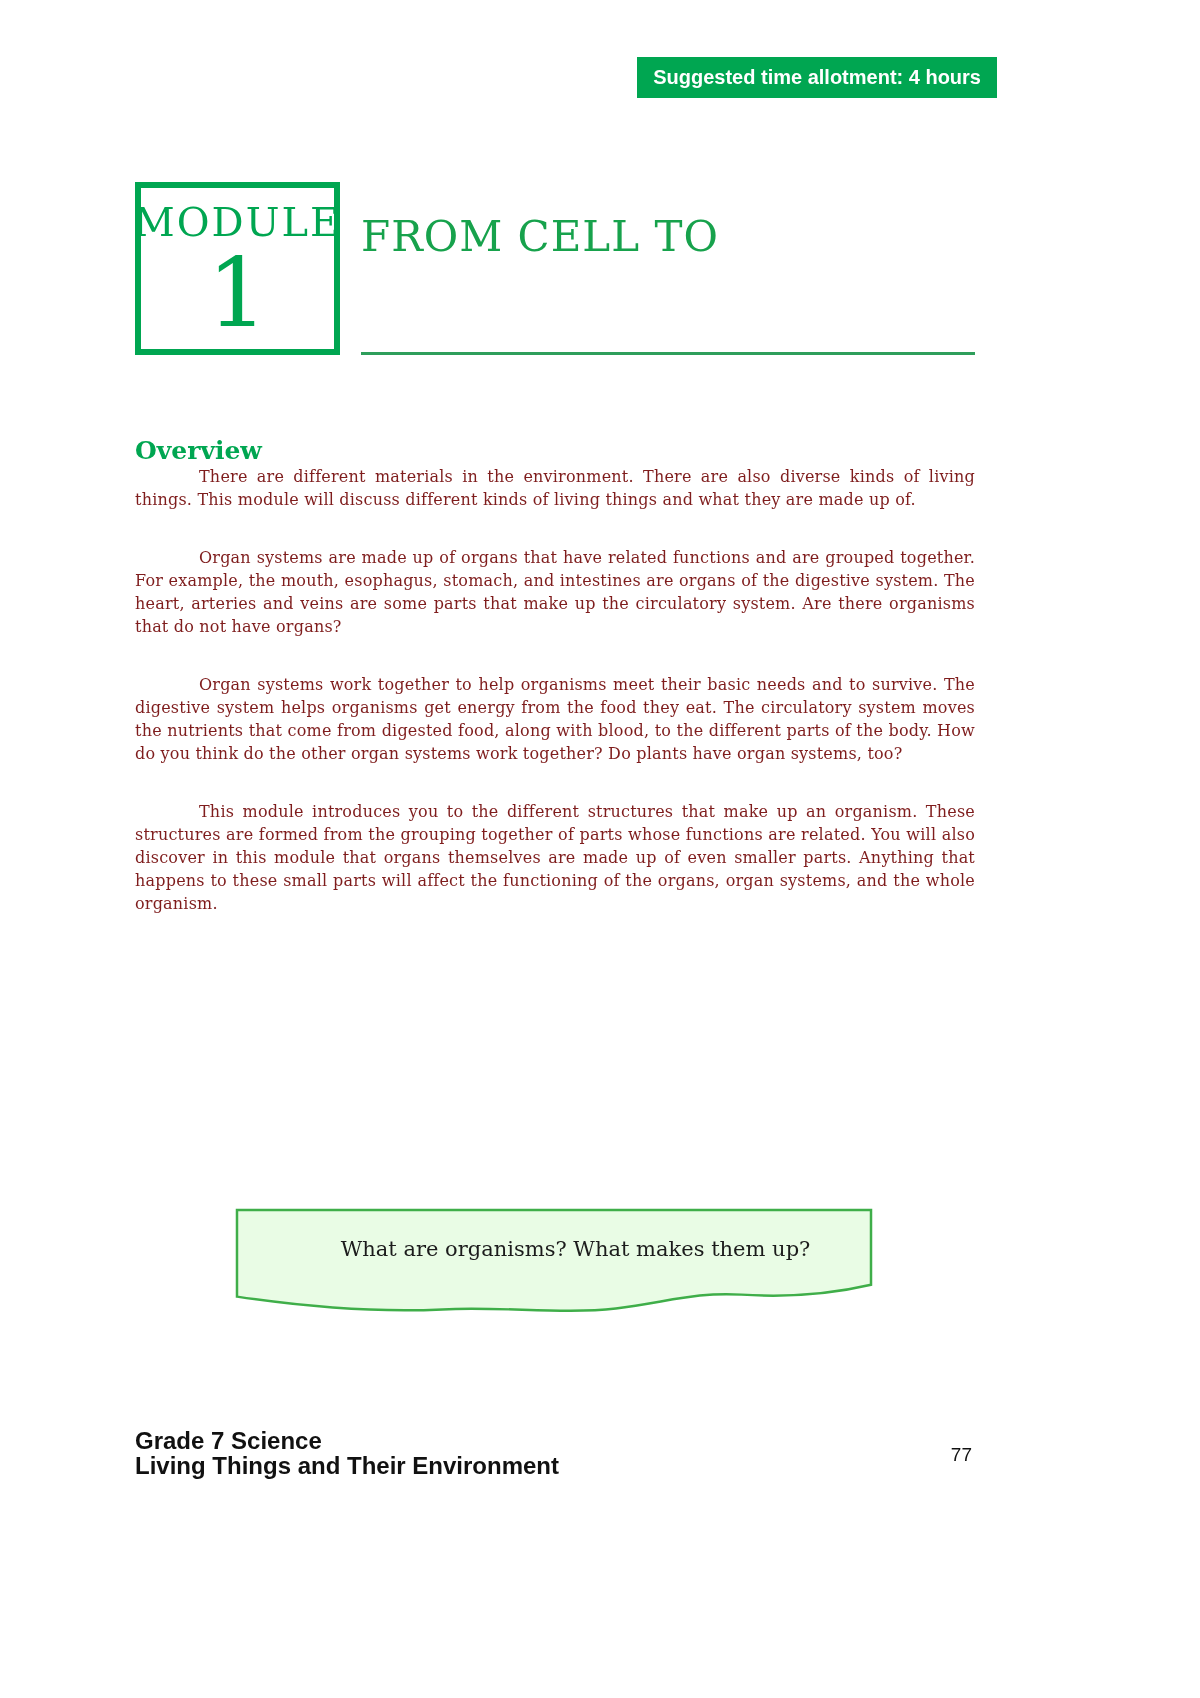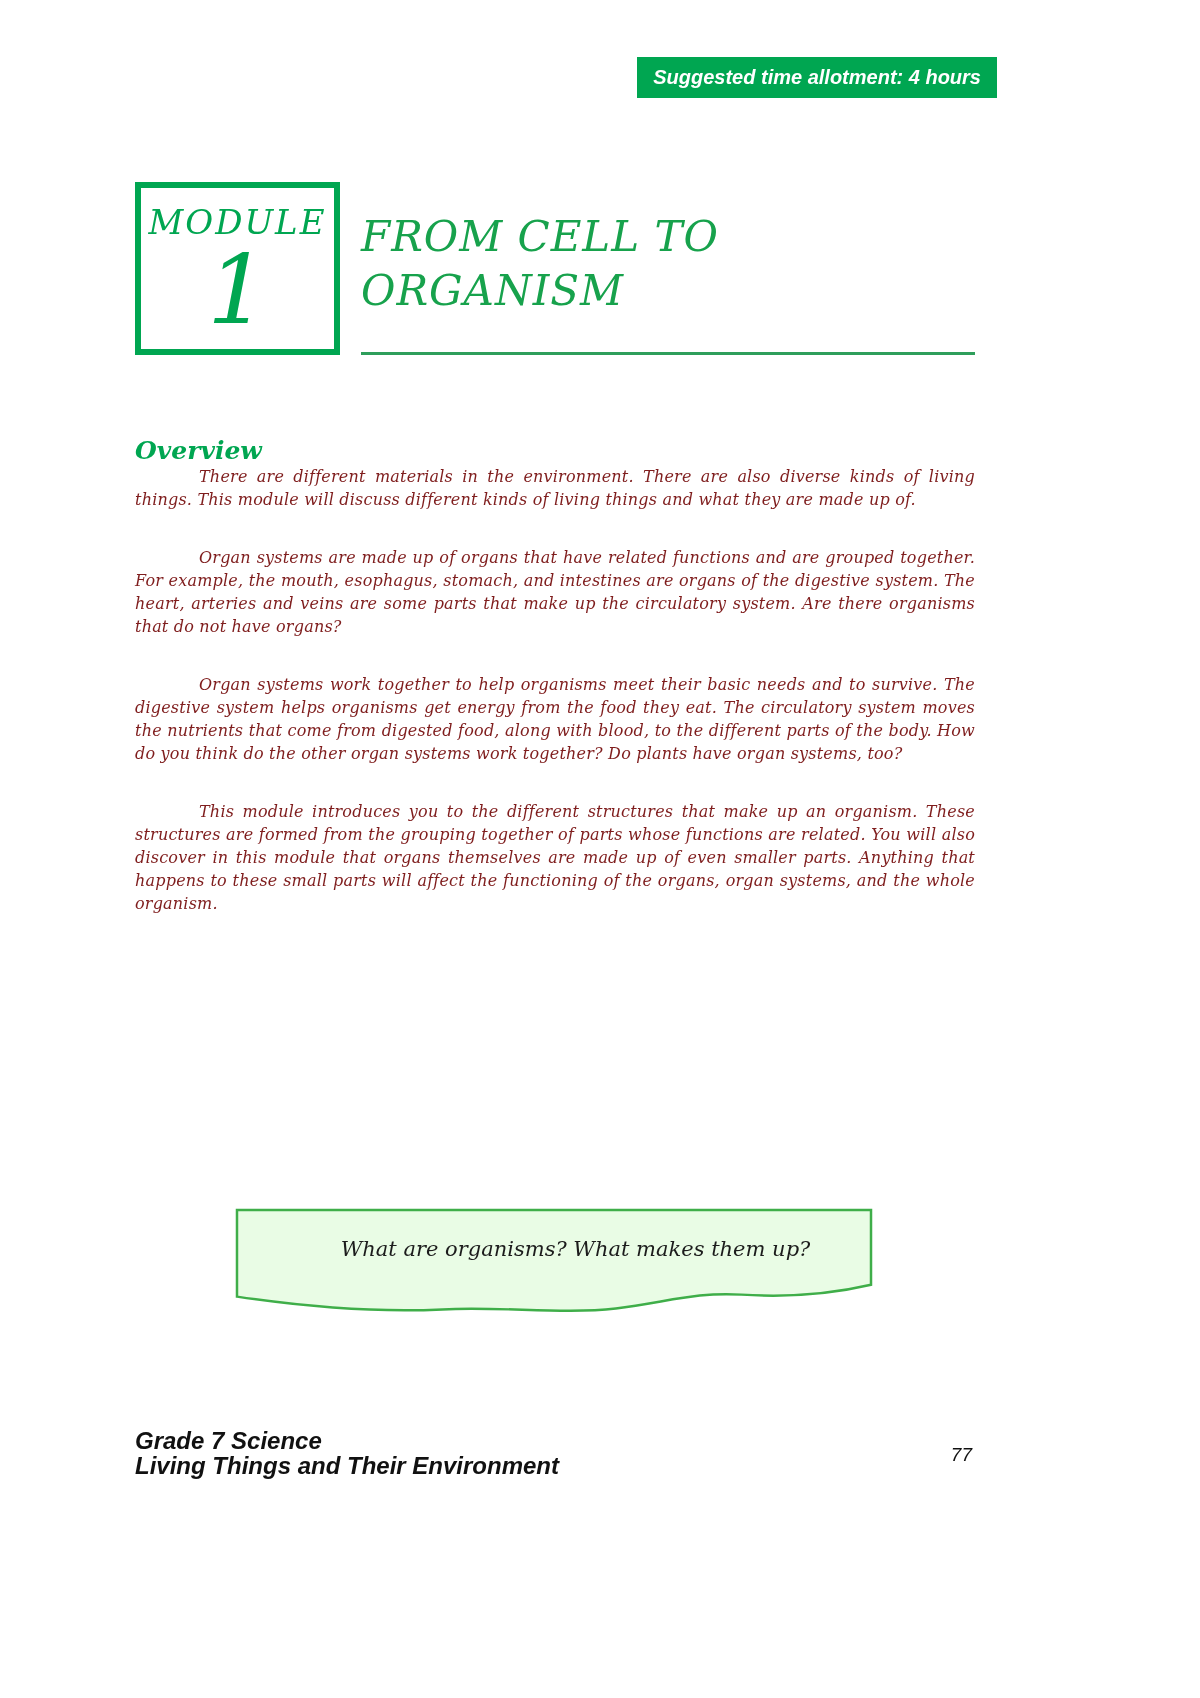--- a/index.html
+++ b/index.html
@@ -5,21 +5,20 @@
   * { margin:0; padding:0; box-sizing:border-box; }
   html,body { background:#ffffff; }
   .page {
     position:relative;
     width:1200px; height:1598px;
     margin:0 auto;
     background:#ffffff;
     font-family:"DejaVu Serif", serif;
     color:#1c1c1c;
     overflow:hidden;
-    font-style:italic;
   }
 
   
   .time-badge {
     position:absolute; top:57px; right:203px;
     background:#00a651; color:#ffffff;
     font-family:"Liberation Sans", sans-serif;
     font-weight:bold; font-size:20px;
     padding:9px 16px;
     white-space:nowrap;
@@ -29,21 +28,21 @@
   .header-row {
     position:absolute; top:182px; left:135px; right:225px;
     display:flex; align-items:stretch; height:173px;
   }
   .module-box {
     flex:none; width:205px; height:173px;
     border:6px solid #00a651;
     color:#00a651;
     display:flex; flex-direction:column; align-items:center; justify-content:center;
   }
-  .module-word { font-size:34px; letter-spacing:2px; line-height:1; margin-top:4px; }
+  .module-word { font-size:40px; letter-spacing:2px; line-height:1; margin-top:4px; }
   .module-number { font-size:95px; line-height:0.95; margin-top:6px; }
   .title-wrap {
     flex:1; margin-left:21px;
     display:flex; flex-direction:column;
   }
   .module-title {
     color:#17a24c; font-size:42px; font-weight:normal;
     line-height:1.28; letter-spacing:1px; margin-top:28px;
   }
   .module-title span { display:block; }
@@ -102,21 +101,20 @@
   <div class="time-badge">Suggested time allotment:  4 hours</div>
 
   <div class="header-row">
     <div class="module-box">
       <div class="module-word">MODULE</div>
       <div class="module-number">1</div>
     </div>
     <div class="title-wrap">
       <h1 class="module-title">
         <span>FROM CELL TO</span>
-        <span>ORGANISM</span>
       </h1>
       <div class="title-rule"></div>
     </div>
   </div>
 
   <div class="content">
     <h2 class="overview-heading">Overview</h2>
     <p>There are different materials in the environment.  There are also diverse kinds of living things. This module will discuss different kinds of living things and what they are made up of.</p>
     <p>Organ systems are made up of organs that have related functions and are grouped together. For example, the mouth, esophagus, stomach, and intestines are organs of the digestive system. The heart, arteries and veins are some parts that make up the circulatory system. Are there organisms that do not have organs?</p>
     <p>Organ systems work together to help organisms meet their basic needs and to survive. The digestive system helps organisms get energy from the food they eat. The circulatory system moves the nutrients that come from digested food, along with blood, to the different parts of the body. How do you think do the other organ systems work together? Do plants have organ systems, too?</p>

